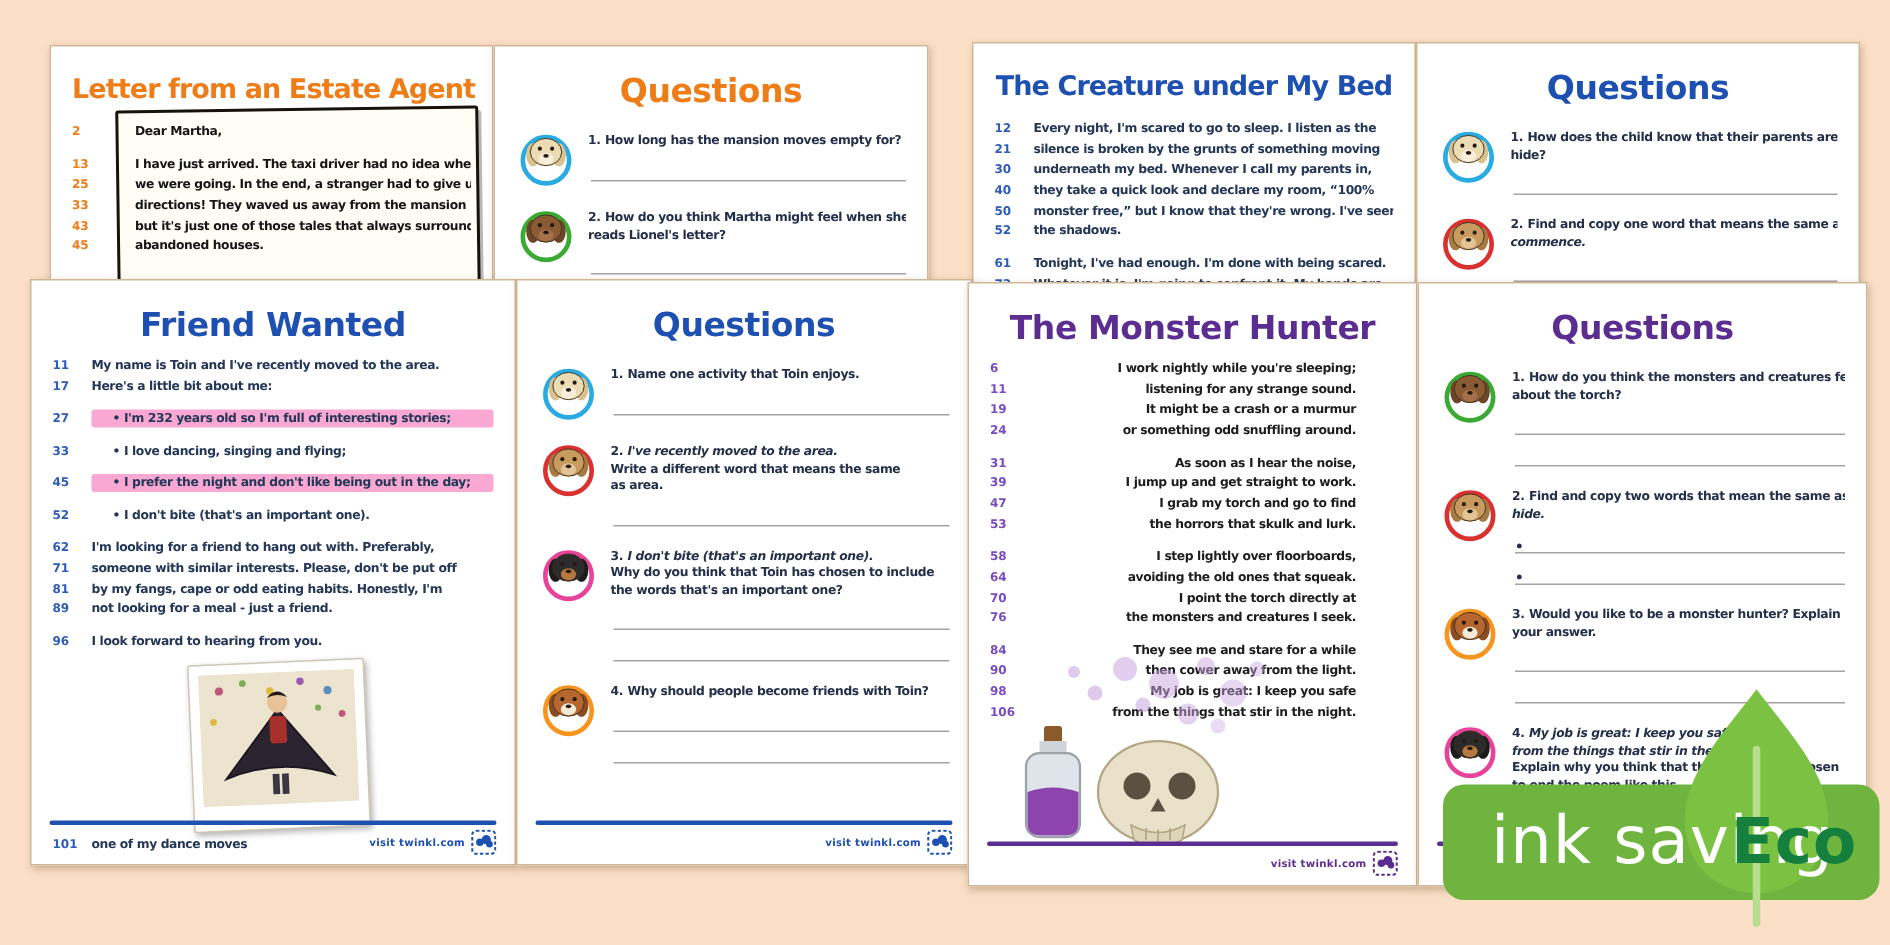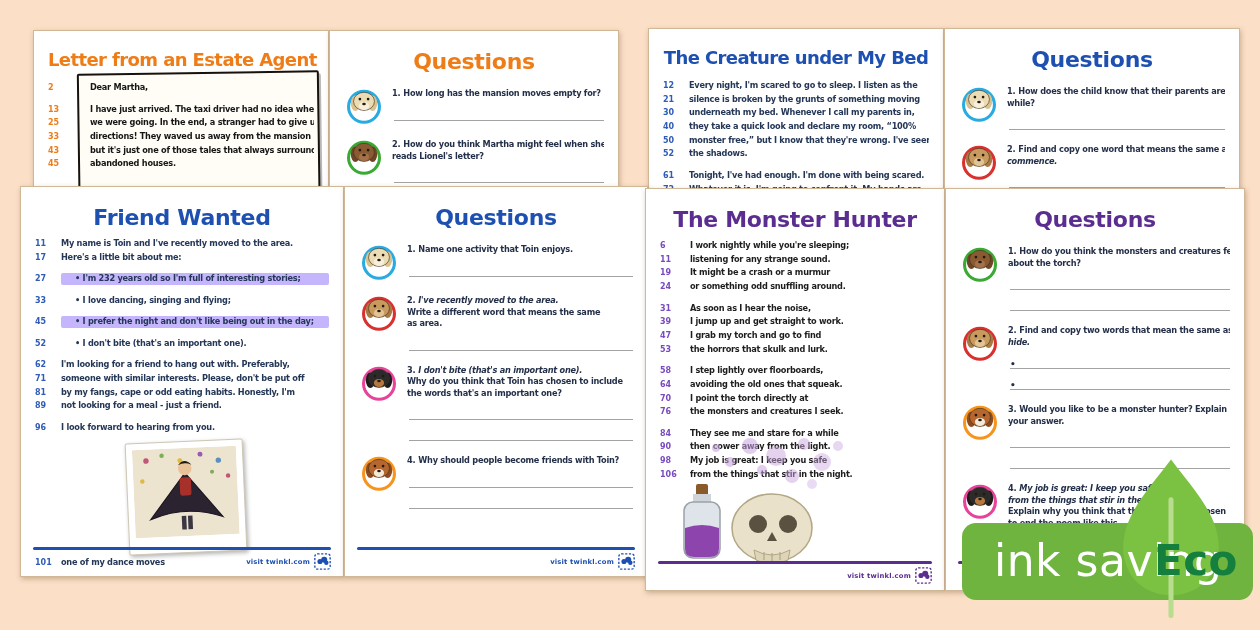--- a/index.html
+++ b/index.html
@@ -25,22 +25,22 @@
   
   .sline{display:flex;align-items:flex-start;margin-top:2.2px;}
   .sline.gap{margin-top:10px;}
   .num{flex:none;width:26px;font-size:8px;font-weight:bold;color:var(--numc);padding-top:1px;}
   .txt{
     flex:1;font-size:8.2px;font-weight:bold;letter-spacing:-.25px;
     color:var(--txtc);line-height:11.5px;white-space:nowrap;overflow:hidden;
   }
   .txt.bullet{padding-left:14px;}
   .txt.bullet::before{content:"•  ";}
-  .txt.hl{background:#c4b5fd;border-radius:2px;}
-  .poem .txt{text-align:left;padding-right:26px;white-space:nowrap;}
+  .txt.hl{background:#f9a8d4;border-radius:2px;}
+  .poem .txt{text-align:right;padding-right:26px;white-space:nowrap;}
   .poem .num{width:30px;}
 
   
   .letter-wrap{position:relative;margin-top:12px;}
   .letter-card{
     position:absolute;left:30px;right:-6px;top:-10px;height:168px;
     background:#fffdf6;border:2.5px solid #17120c;border-radius:2px;
     transform:rotate(-0.8deg);box-shadow:2px 3px 0 rgba(0,0,0,.28);
   }
   .letter-wrap .sline{position:relative;z-index:1;}
@@ -221,21 +221,21 @@
  <circle cx="22" cy="24" r="17" fill="none" stroke="#29abe2" stroke-width="3.4"></circle>
  <ellipse cx="12.5" cy="20" rx="5" ry="8.5" fill="#d9c190"></ellipse>
  <ellipse cx="31.5" cy="20" rx="5" ry="8.5" fill="#d9c190"></ellipse>
  <ellipse cx="22" cy="18" rx="11.5" ry="10" fill="#ecdcb4" stroke="#40301c" stroke-width="0.7"></ellipse>
  <ellipse cx="22" cy="23" rx="5.6" ry="4.4" fill="#f7efdc"></ellipse>
  <circle cx="17.5" cy="15.5" r="1.5" fill="#241a10"></circle>
               <circle cx="26.5" cy="15.5" r="1.5" fill="#241a10"></circle>
  <ellipse cx="22" cy="20.8" rx="2" ry="1.4" fill="#241a10"></ellipse>
             </svg></span>
           <div class="qbody">
-            <div class="qtext"><b>1.</b><span>How does the child know that their parents are</span><br><span>while?</span></div>
+            <div class="qtext"><b>1.</b><span>How does the child know that their parents are</span><br><span>hide?</span></div>
             <div class="ansline"></div>
           </div>
         </div>
         <div class="qrow">
           <span class="dogicon"><svg viewBox="0 0 44 44" width="40" height="40">
  <circle cx="22" cy="24" r="17" fill="none" stroke="#d93030" stroke-width="3.4"></circle>
  <ellipse cx="12.5" cy="20" rx="5" ry="8.5" fill="#a87a43"></ellipse>
  <ellipse cx="31.5" cy="20" rx="5" ry="8.5" fill="#a87a43"></ellipse>
  <ellipse cx="22" cy="18" rx="11.5" ry="10" fill="#c99a5e" stroke="#40301c" stroke-width="0.7"></ellipse>
  <ellipse cx="22" cy="23" rx="5.6" ry="4.4" fill="#e2c496"></ellipse>

